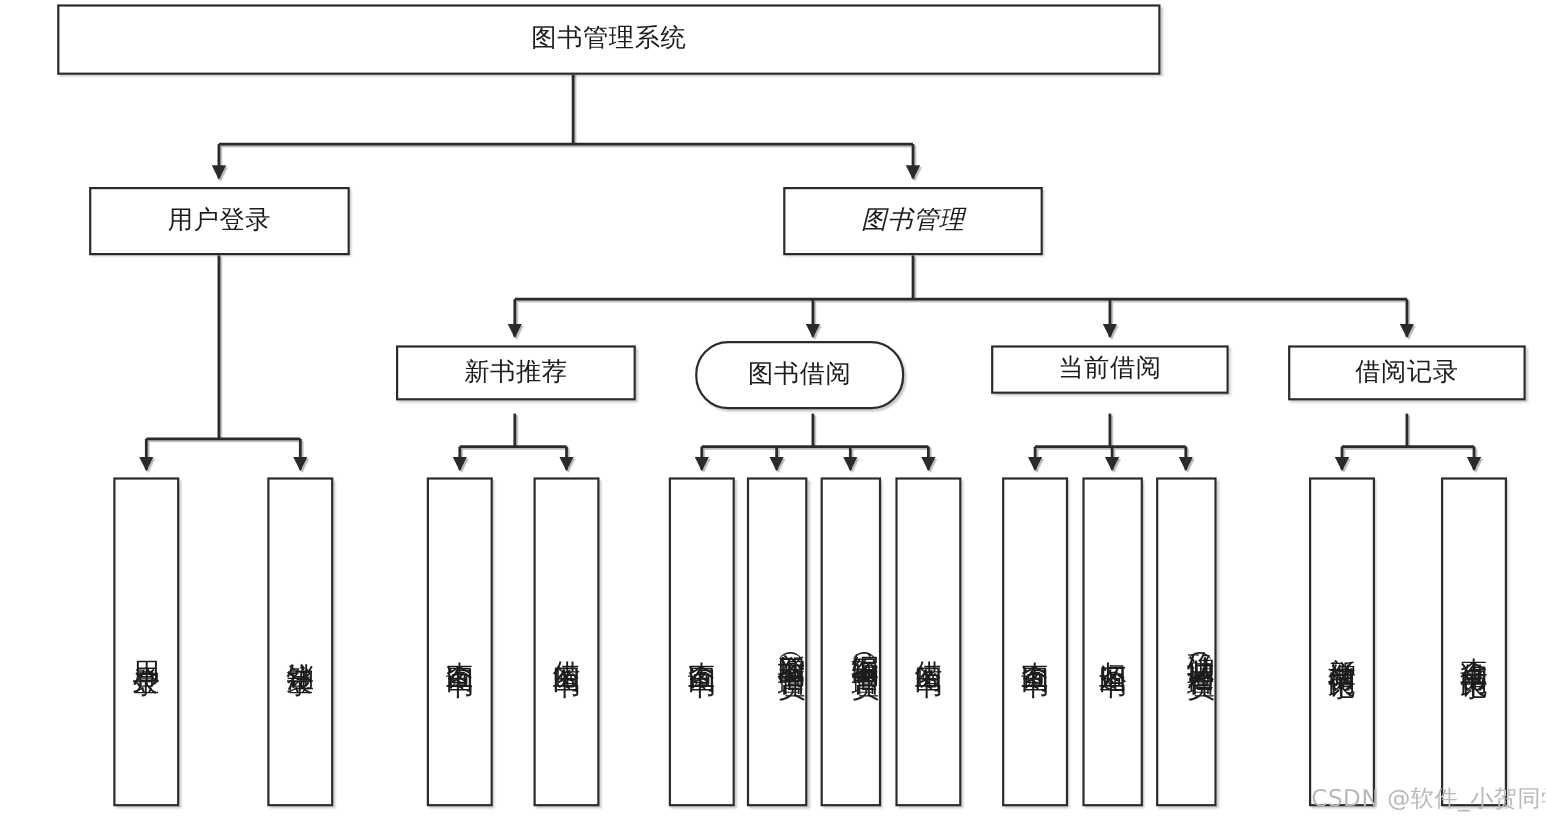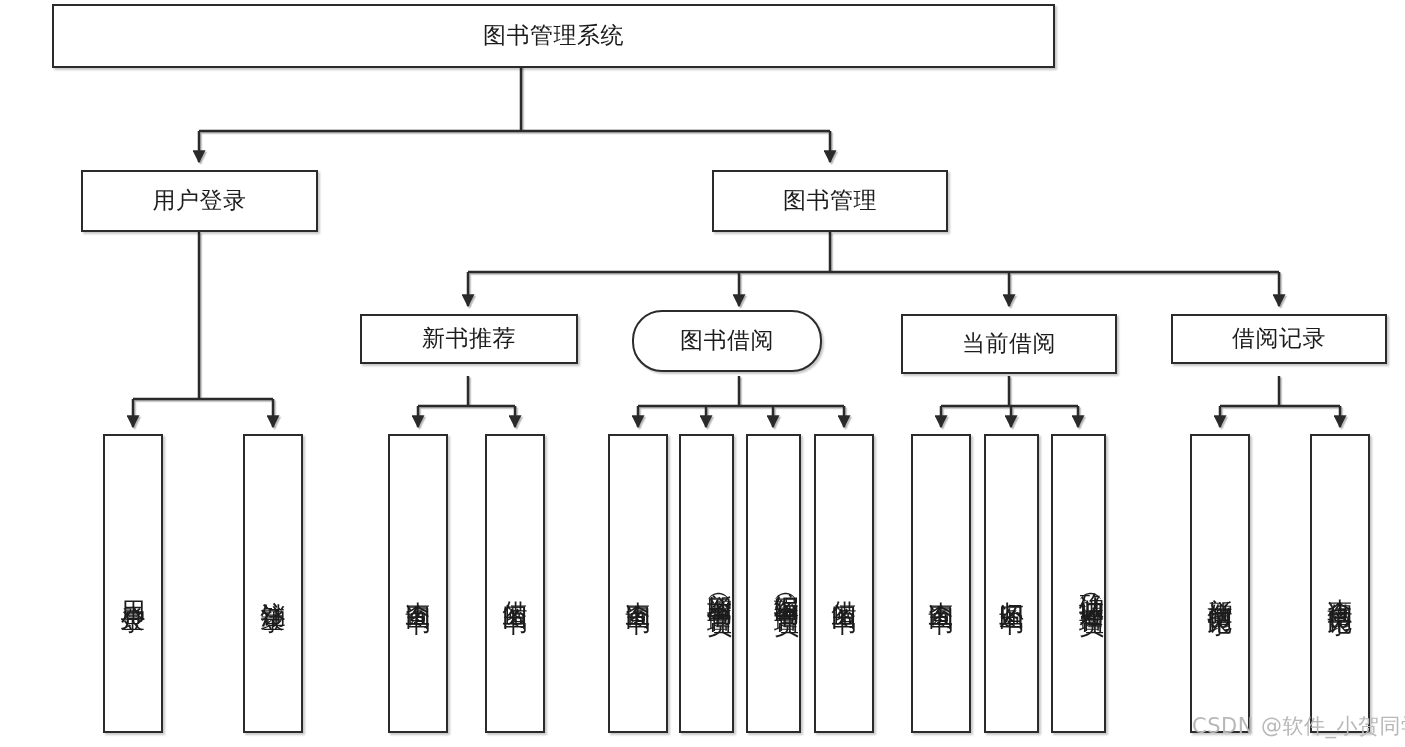--- a/index.html
+++ b/index.html
@@ -127,31 +127,31 @@
     </g>
   </svg>
 
   <div class="node horiz" style="left:20px; top:4px; width:1003px; height:64px;margin-left:32px;">
     <span>图书管理系统</span>
   </div>
 
   <div class="node horiz" style="left:81px; top:170px; width:237px; height:62px;">
     <span>用户登录</span>
   </div>
-  <div class="node horiz" style="left:712px; top:170px; width:236px; height:62px;">
+  <div class="node horiz" style="left:712px; top:170px; width:236px; height:62px;font-style:italic;">
     <span>图书管理</span>
   </div>
 
   <div class="node horiz" style="left:360px; top:314px; width:218px; height:50px;">
     <span>新书推荐</span>
   </div>
   <div class="node horiz" style="left:632px; top:310px; width:190px; height:62px;border-radius:30px;">
     <span>图书借阅</span>
   </div>
-  <div class="node horiz" style="left:901px; top:314px; width:216px; height:60px;">
+  <div class="node horiz" style="left:901px; top:314px; width:216px; height:44px;">
     <span>当前借阅</span>
   </div>
   <div class="node horiz" style="left:1171px; top:314px; width:216px; height:50px;">
     <span>借阅记录</span>
   </div>
 
   <div class="node vert midalign" style="left:103px; top:434px; width:60px; height:299px;">
     <span>用户登录</span>
   </div>
   <div class="node vert midalign" style="left:243px; top:434px; width:60px; height:299px;">

